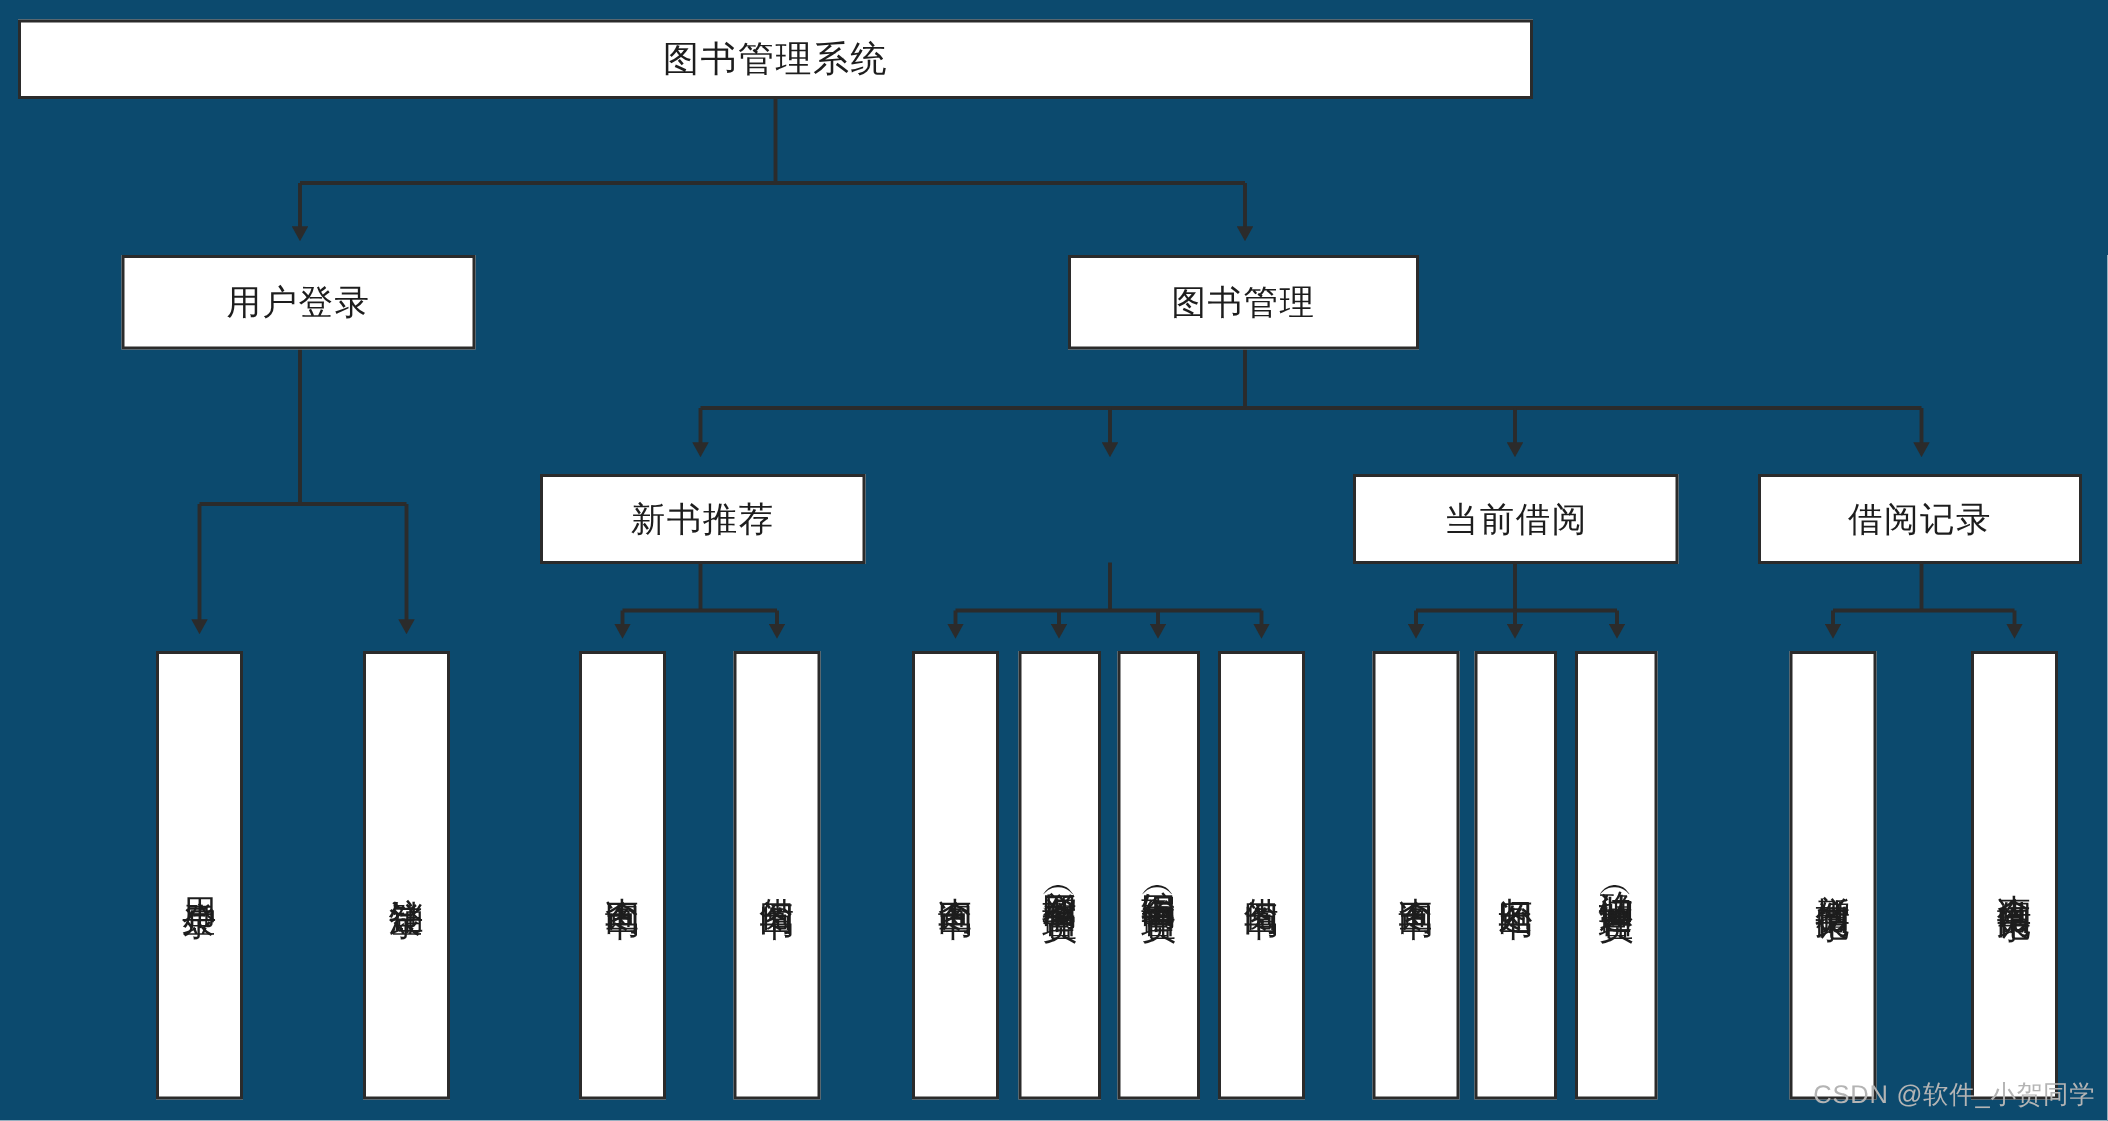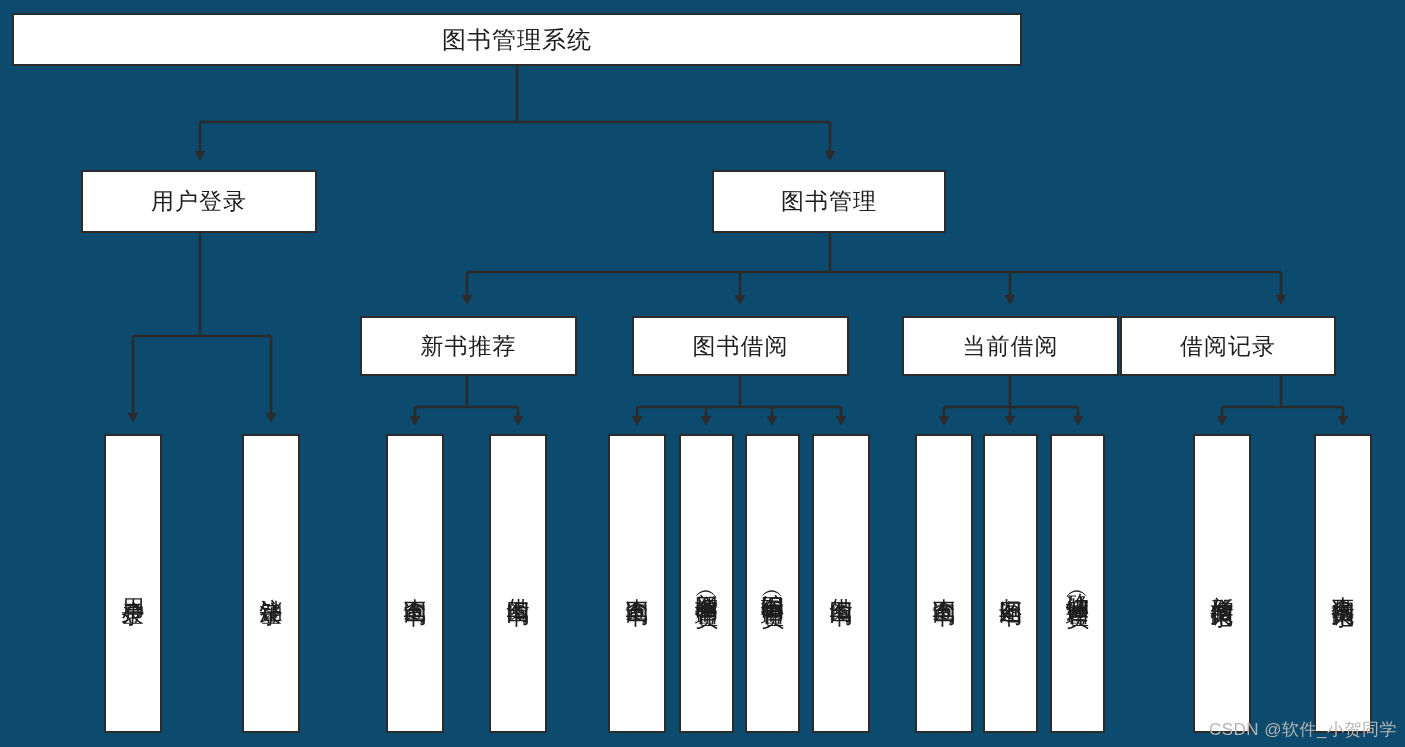--- a/index.html
+++ b/index.html
@@ -136,29 +136,26 @@
   </div>
 
   <div class="node node-h" style="left:360px; top:316px; width:217px; height:60px;">
     <span class="label">新书推荐</span>
   </div>
 
   <div class="node node-h" style="left:712px; top:170px; width:234px; height:63px;">
     <span class="label">图书管理</span>
   </div>
 
-  <div class="node node-h" style="left:632px; top:316px; width:217px; height:60px;">
-    <span class="label">图书借阅</span>
-  </div>
 
   <div class="node node-h" style="left:902px; top:316px; width:217px; height:60px;align-items:center;">
     <span class="label">当前借阅</span>
   </div>
 
-  <div class="node node-h" style="left:1120px; top:316px; width:216px; height:60px;">
+  <div class="node node-h" style="left:1172px; top:316px; width:216px; height:60px;">
     <span class="label">借阅记录</span>
   </div>
 
   <div class="node node-v" style="left:104px; top:434px; width:58px; height:299px;">
     <span class="label">用户登录</span>
   </div>
 
   <div class="node node-v" style="left:242px; top:434px; width:58px; height:299px;">
     <span class="label">注销登录</span>
   </div>

